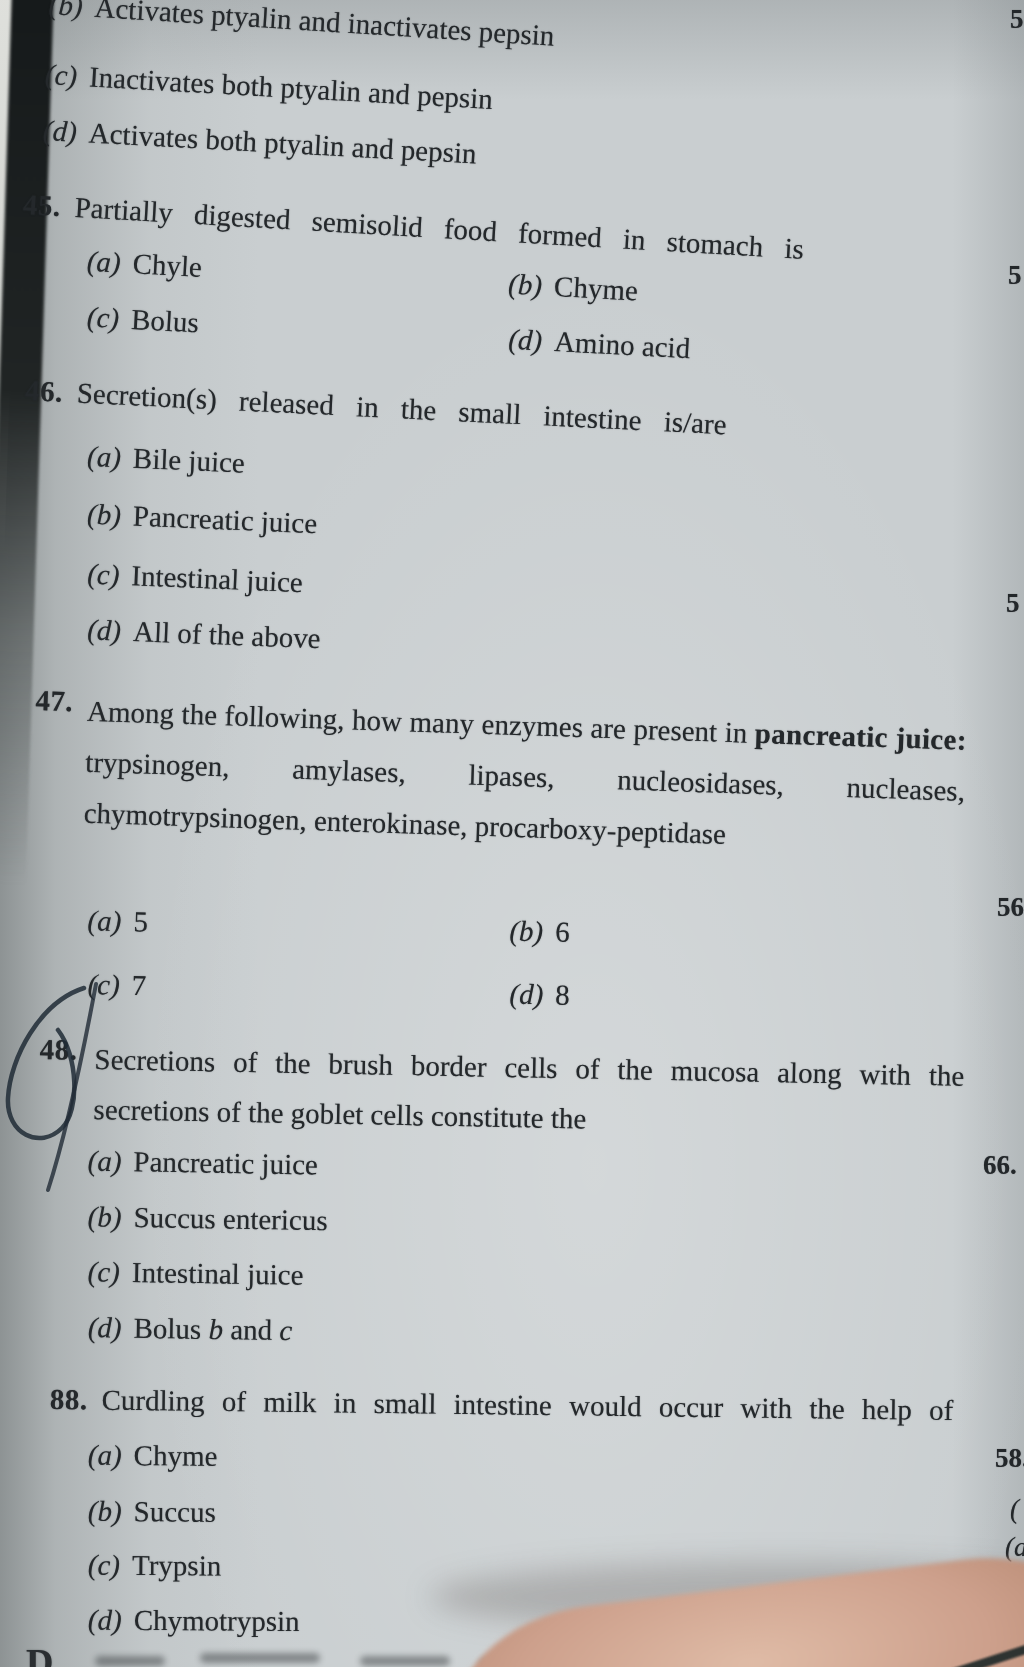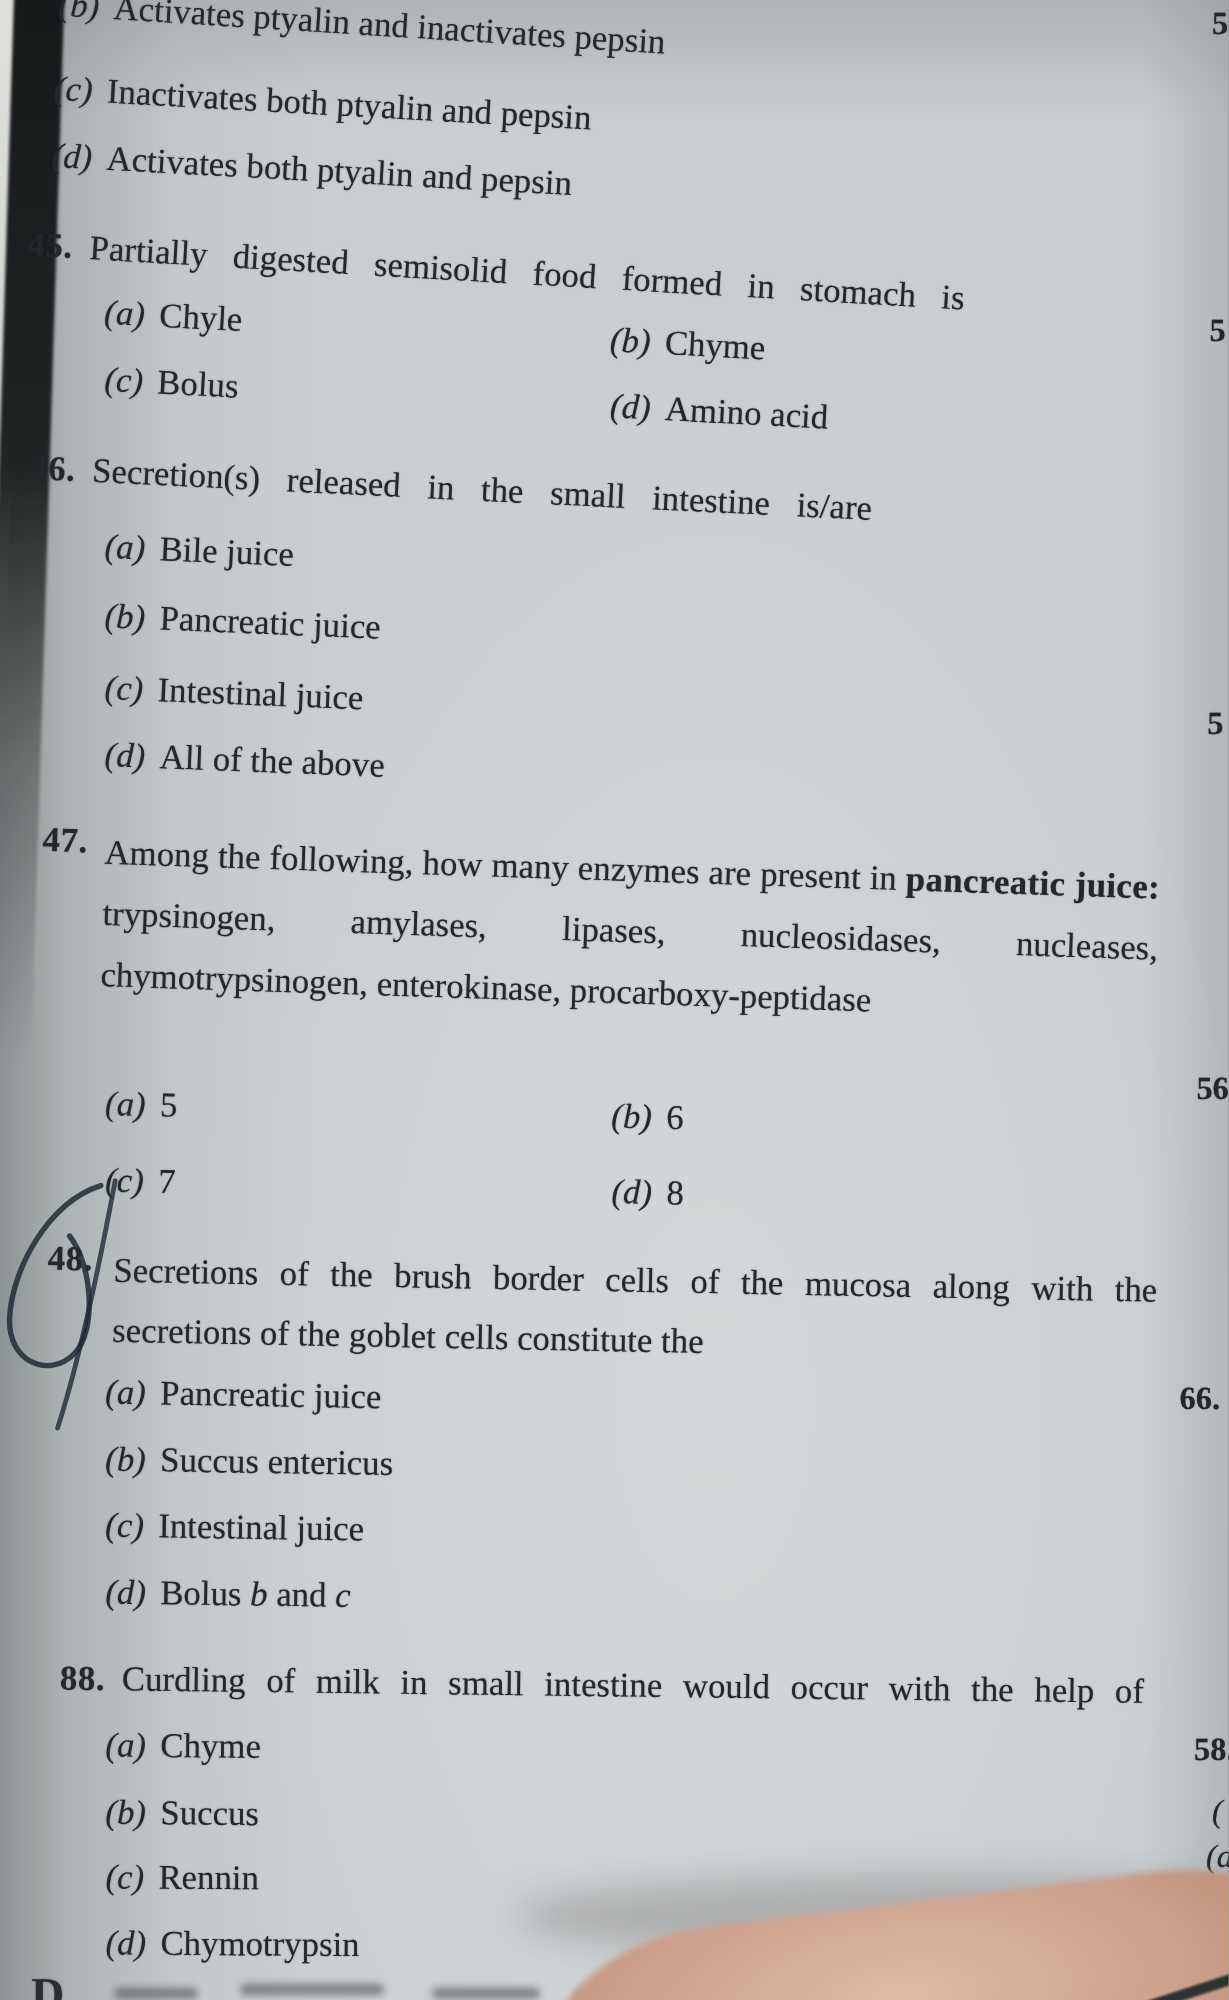--- a/index.html
+++ b/index.html
@@ -136,21 +136,21 @@
   <div class="row" style="left:50px;top:1383px;transform:rotate(0.7deg);">
     <span class="q-num">88.</span><span class="q-text ws10">Curdling of milk in small intestine would occur with the help of</span>
   </div>
   <div class="row" style="top:1438px;transform:rotate(0.5deg);">
     <span class="o1"><span class="opt-label">(a)</span><span>Chyme</span></span>
   </div>
   <div class="row" style="top:1494px;transform:rotate(0.5deg);">
     <span class="o1"><span class="opt-label">(b)</span><span>Succus</span></span>
   </div>
   <div class="row" style="top:1548px;transform:rotate(0.4deg);">
-    <span class="o1"><span class="opt-label">(c)</span><span>Rennin</span></span>
+    <span class="o1"><span class="opt-label">(c)</span><span>Trypsin</span></span>
   </div>
   <div class="row" style="top:1603px;transform:rotate(0.4deg);">
     <span class="o1"><span class="opt-label">(d)</span><span>Chymotrypsin</span></span>
   </div>
 
   <svg class="pen" width="150" height="240" viewBox="0 0 150 240">
     <path d="M84,10 C40,24 10,80 8,120 C6,156 40,172 62,150 C80,132 78,78 58,52" fill="none" stroke="#202b36" stroke-width="4.5" stroke-linecap="round" opacity="0.85"></path>
     <path d="M96,6 C84,70 68,150 48,212" fill="none" stroke="#202b36" stroke-width="4" stroke-linecap="round" opacity="0.8"></path>
   </svg>
 

